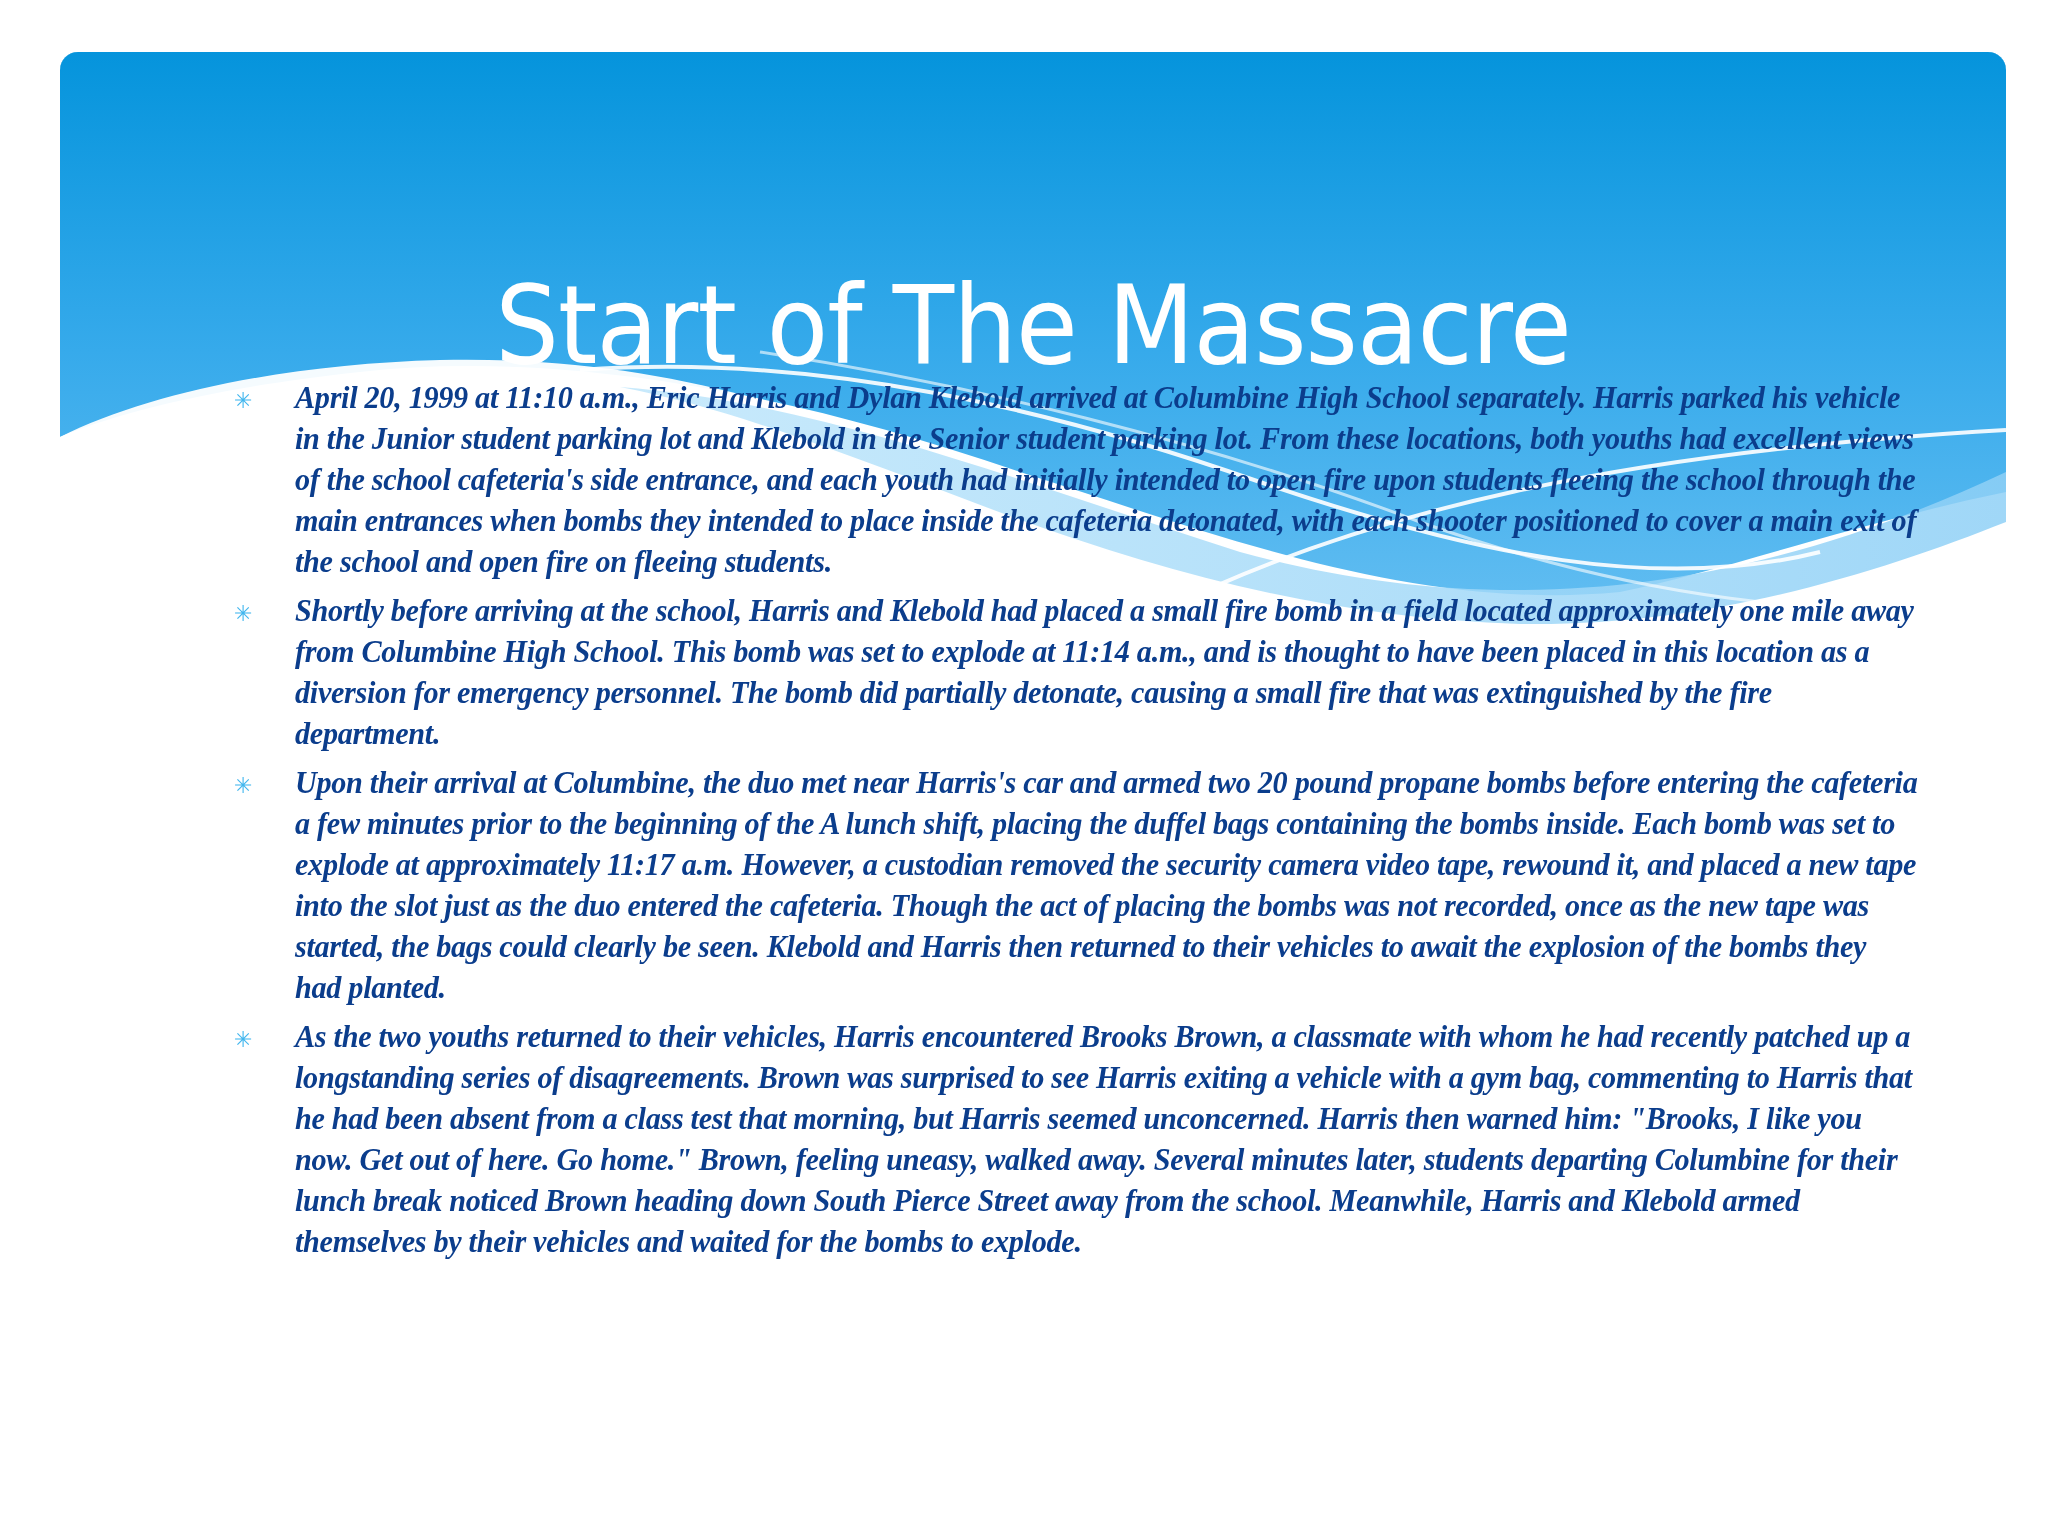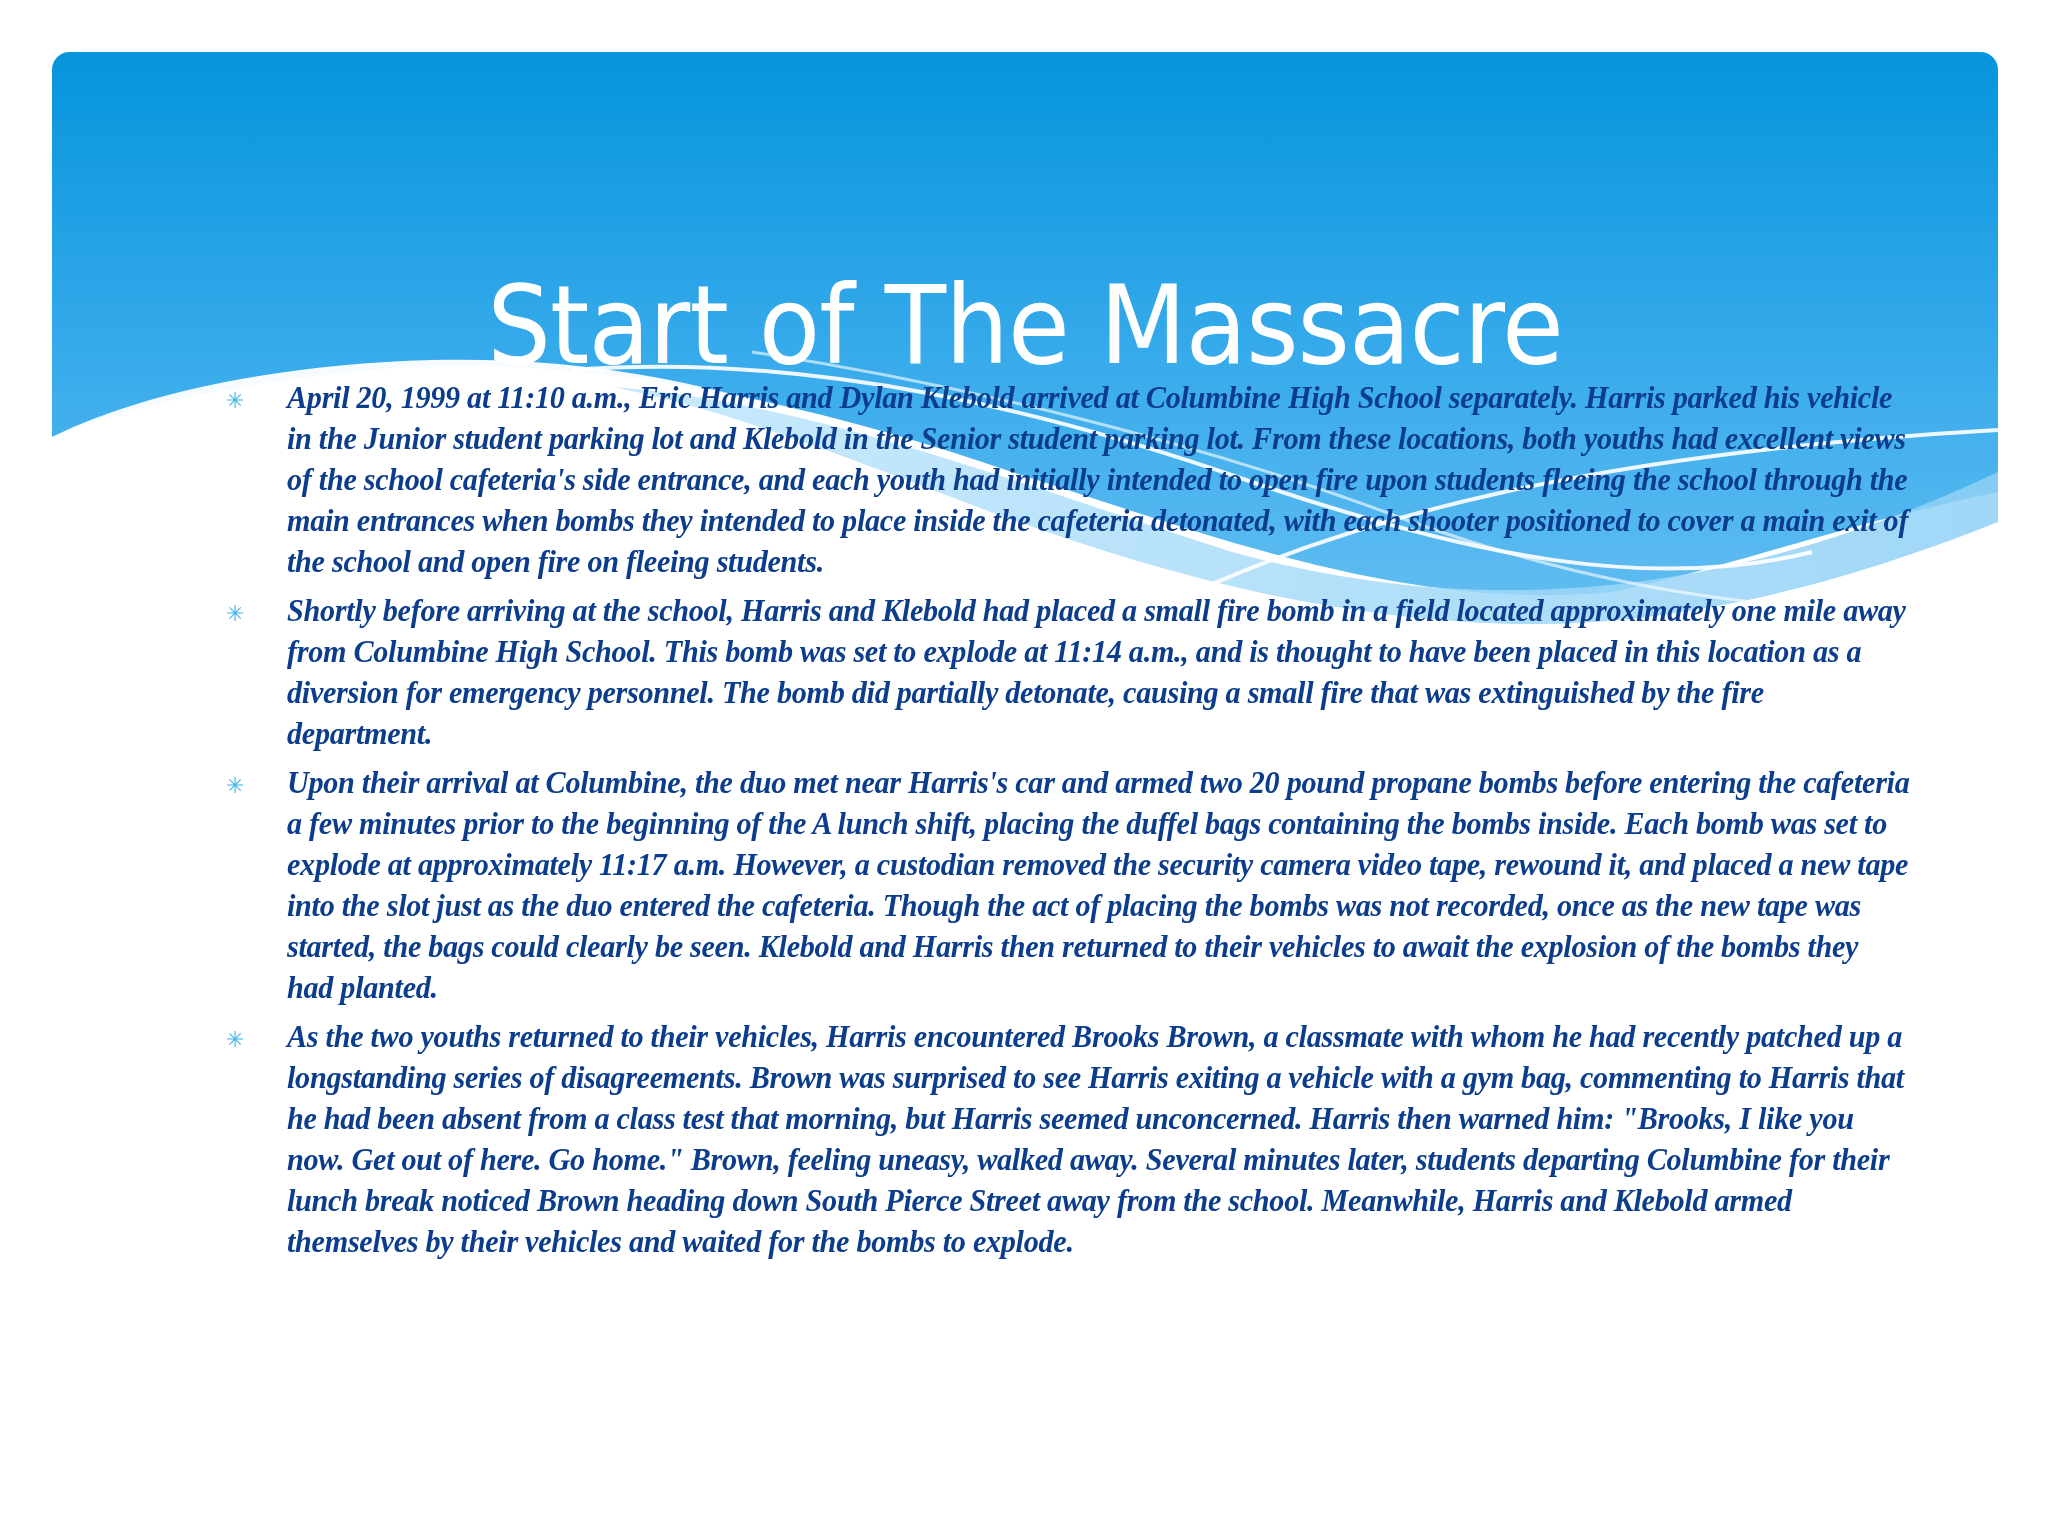--- a/index.html
+++ b/index.html
@@ -1,20 +1,20 @@
 <!DOCTYPE html>
 <html><head>
 <meta charset="utf-8">
 <style>
   html, body { margin:0; padding:0; }
   body {
     width:2048px; height:1536px; background:#ffffff; position:relative; overflow:hidden;
   }
   .slide {
-    position:absolute; left:52px; top:52px; width:1946px; height:1372px;
+    position:absolute; left:60px; top:52px; width:1946px; height:1372px;
     border-radius:18px 18px 0 0; overflow:hidden;
     background:linear-gradient(180deg,#0594dc 0%,#2aa4e8 25%,#4ab3ee 38%,#62bcf0 44%, #ffffff 44.1%, #ffffff 100%);
   }
   .slide-bg { position:absolute; left:0; top:0; width:1946px; height:1484px; }
   .title {
     position:absolute; left:0; width:1946px; top:148px; text-align:center;
     color:#ffffff; font-family:"DejaVu Sans", sans-serif; font-size:108px;
     font-weight:normal; letter-spacing:-1px; line-height:1;
     transform:scaleX(0.93); transform-origin:center;
   }

